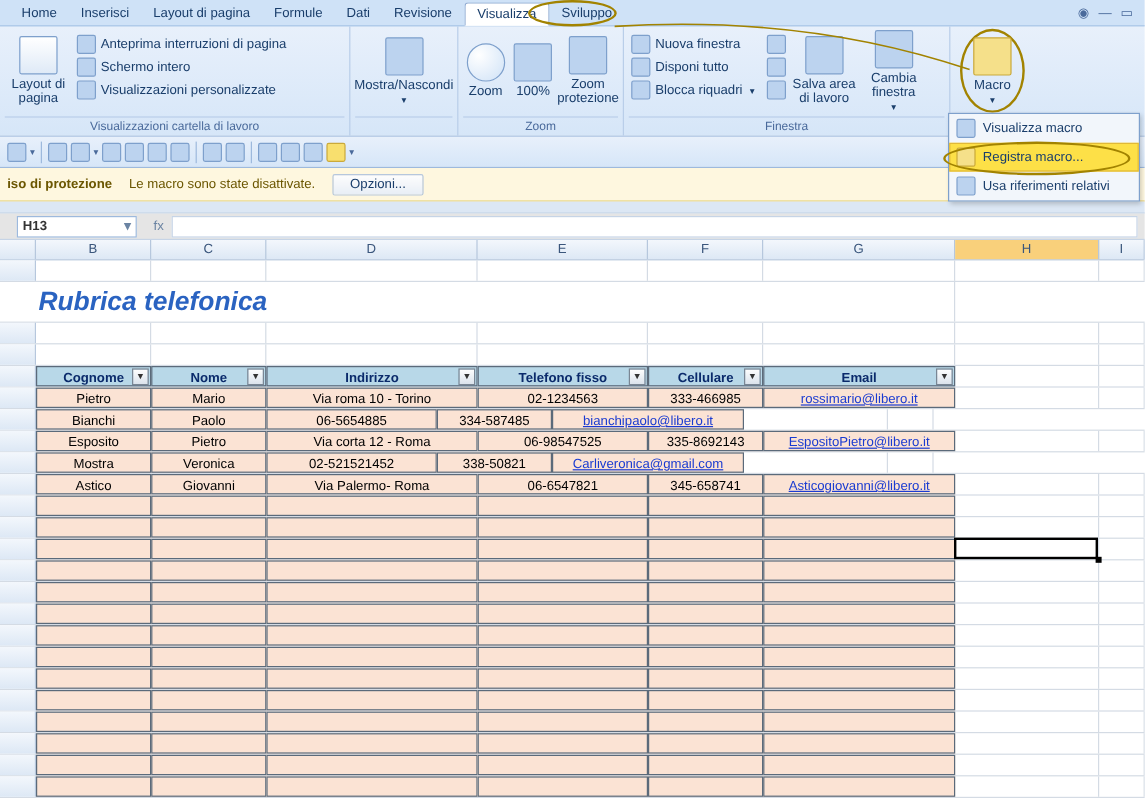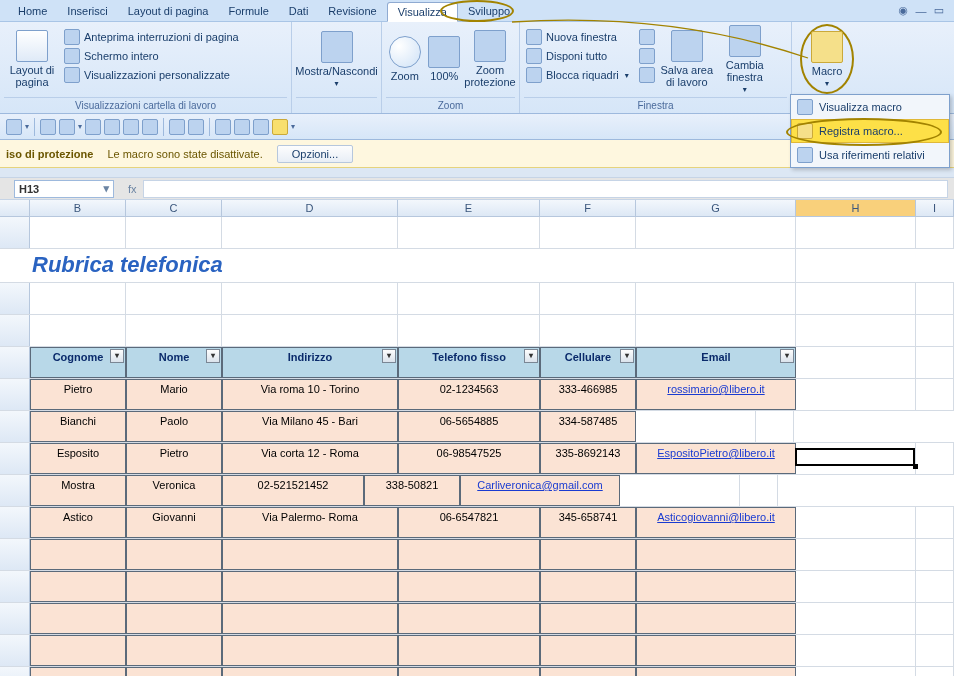--- a/index.html
+++ b/index.html
@@ -57,21 +57,21 @@
 
 .sheet { position: relative; }
 .colhdrs { display: flex; height: 17px; background: linear-gradient(#f3f7fc,#dde8f5); border-bottom: 1px solid #b6c7dd; }
 .colhdr { border-right: 1px solid #b6c7dd; text-align: center; color: #3a567c; line-height: 17px; }
 .colhdr.sel { background: #f9d07b; }
 .corner { width: 30px; border-right: 1px solid #b6c7dd; background: linear-gradient(#f3f7fc,#dde8f5); }
 
 .cB{width:96px} .cC{width:96px} .cD{width:176px} .cE{width:142px} .cF{width:96px} .cG{width:160px} .cH{width:120px} .cI{width:38px}
 
 .rows { }
-.row { display:flex; height:32px; border-bottom:1px solid #d4dbe4; }
+.row { display:flex; height:18px; border-bottom:1px solid #d4dbe4; }
 .rowhdr { width:30px; background:linear-gradient(#f3f7fc,#dde8f5); border-right:1px solid #b6c7dd; text-align:center; color:#3a567c; line-height:18px; }
 .cell { border-right:1px solid #d4dbe4; padding:0 3px; line-height:18px; overflow:hidden; white-space:nowrap; }
 
 
 .title-row { height:34px;align-items:flex-end; }
 .title-row .title { font-size:22px; font-weight:bold; font-style:italic; color:#2a63c1; padding-left:2px; line-height:34px; }
 
 
 .th { background:#b8d8e8; border:1px solid #5b6a7a; text-align:center; font-weight:bold; color:#0a2a6b; position:relative; }
 .th .fbtn { position:absolute; right:1px; top:1px; width:14px; height:14px; border:1px solid #7a8694; background:linear-gradient(#fdfdfd,#dbe3ec); font-size:8px; line-height:12px; text-align:center; color:#333; }
@@ -343,23 +343,23 @@
         <div class="cell cE td">02-1234563</div>
         <div class="cell cF td">333-466985</div>
         <div class="cell cG td email"><a href="#">rossimario@libero.it</a></div>
         <div class="cell cH"></div>
         <div class="cell cI"></div>
       </div>
       <div class="row">
         <div class="rowhdr"></div>
         <div class="cell cB td">Bianchi</div>
         <div class="cell cC td">Paolo</div>
-        <div class="cell cD td">Via Milano 45 - Bari</div>
         <div class="cell cE td">06-5654885</div>
         <div class="cell cF td">334-587485</div>
+        <div class="cell cG td email"><a href="#">bianchipaolo@libero.it</a></div>
         <div class="cell cH"></div>
         <div class="cell cI"></div>
       </div>
       <div class="row">
         <div class="rowhdr"></div>
         <div class="cell cB td">Esposito</div>
         <div class="cell cC td">Pietro</div>
         <div class="cell cD td">Via corta 12 - Roma</div>
         <div class="cell cE td">06-98547525</div>
         <div class="cell cF td">335-8692143</div>

